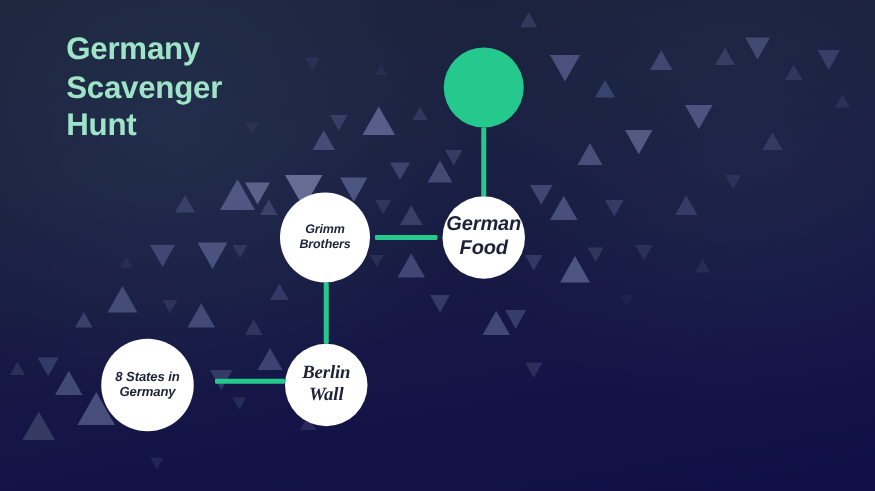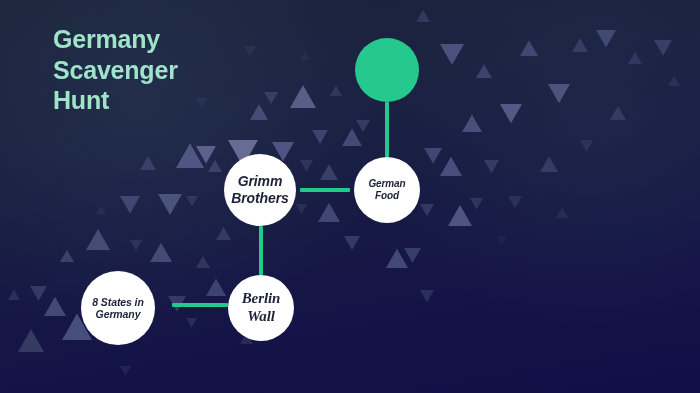--- a/index.html
+++ b/index.html
@@ -173,25 +173,25 @@
 
   <div id="connector-layer">
       <div class="connector" style="background: rgb(37, 201, 141); left: 385px; top: 102px; width: 4px; height: 55px;"></div>
       <div class="connector" style="background: rgb(37, 201, 141); left: 300px; top: 188px; width: 50px; height: 4px;"></div>
       <div class="connector" style="background: rgb(37, 201, 141); left: 259px; top: 226px; width: 4px; height: 49px;"></div>
       <div class="connector" style="background: rgb(37, 201, 141); left: 172px; top: 303px; width: 56px; height: 4px;"></div>
     </div>
   <div id="node-layer">
       <div class="node node-filled" style="left: 355px; top: 38px; width: 64px; height: 64px; background: rgb(37, 201, 141);"></div>
       <div class="node node-white" style="left: 224px; top: 154px; width: 72px; height: 72px; background: rgb(255, 255, 255);">
-        <span class="node-label" style="color: rgb(29, 34, 56); font-size: 14px; white-space: pre-line;">Grimm
+        <span class="node-label" style="color: rgb(29, 34, 56); font-size: 10px; white-space: pre-line;">Grimm
 Brothers</span>
       </div>
       <div class="node node-white" style="left: 354px; top: 157px; width: 66px; height: 66px; background: rgb(255, 255, 255);">
-        <span class="node-label" style="color: rgb(29, 34, 56); font-size: 10px; white-space: pre-line; text-align: center;">German
+        <span class="node-label" style="color: rgb(29, 34, 56); font-size: 16px; white-space: pre-line; text-align: center;">German
 Food</span>
       </div>
       <div class="node node-white" style="left: 81px; top: 271px; width: 74px; height: 74px; background: rgb(255, 255, 255);">
         <span class="node-label" style="color: rgb(29, 34, 56); font-size: 10.5px; white-space: pre-line;">8 States in
 Germany</span>
       </div>
       <div class="node node-white" style="left: 228px; top: 275px; width: 66px; height: 66px; background: rgb(255, 255, 255);">
         <span class="node-label" style="color: rgb(29, 34, 56); font-size: 15px; white-space: pre-line; font-family: Liberation Serif, serif;">Berlin
 Wall</span>
       </div>

